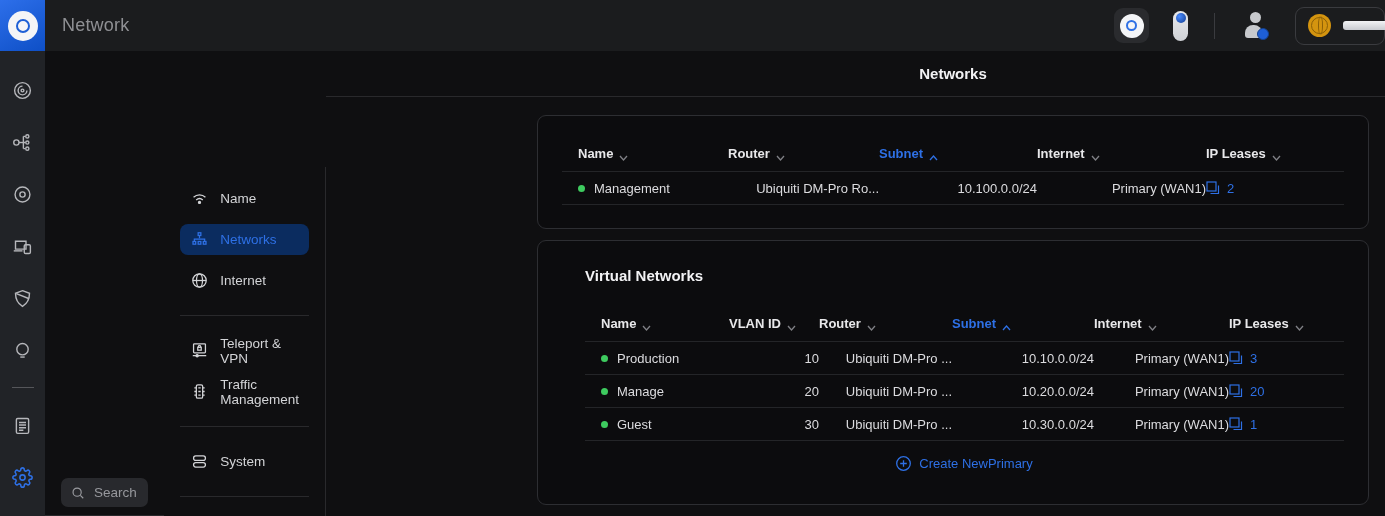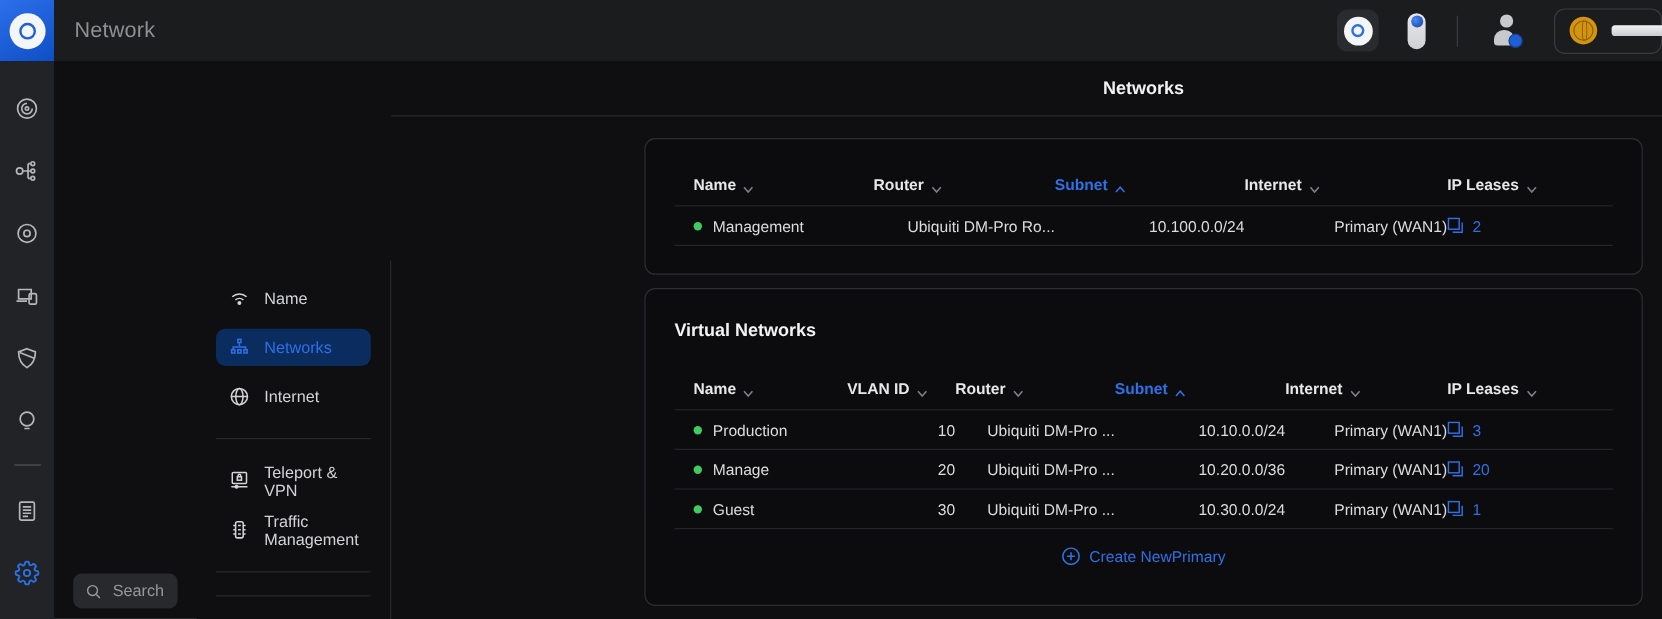--- a/index.html
+++ b/index.html
@@ -67,21 +67,21 @@
   .nav-sep { border:none; border-top:1px solid #29292c; margin:19px 0; }
 
   
   .content-col { flex:1; display:flex; flex-direction:column; min-width:0; }
   .content-head { height:46px; border-bottom:1px solid #29292c; display:flex; align-items:center; }
   .content-head-inner { margin-left:211px; margin-right:16px; flex:1; text-align:center; }
   .page-title { font-size:15px; font-weight:700; color:#f2f2f4; }
   .content-scroll { flex:1; overflow:hidden; }
   .panel { width:832px; margin-left:211px; background:#0c0c0e; border:1px solid #2d2e32; border-radius:9px; }
   .panel-1 { margin-top:18px; height:114px; padding-top:20px; }
-  .panel-2 { margin-top:11px; height:265px; padding-top:26px; }
+  .panel-2 { margin-top:11px; height:265px; padding-top:26px;padding-left:23px; }
   .panel-title { font-size:15px; font-weight:700; color:#f2f2f4; padding:0 24px; margin-bottom:22px; }
 
   .tbl { padding:0 24px; }
   .trow { display:grid; align-items:center; border-bottom:1px solid #242528; }
   .g5 { grid-template-columns:166px 151px 158px 169px 1fr; }
   .g6 { grid-template-columns:144px 90px 133px 142px 135px 1fr; }
   .thead { height:36px; font-weight:700; color:#e8e8ea; }
   .tdata { height:33px; color:#dcdcdf;text-align:right; }
   .cell-first { padding-left:16px; display:flex; align-items:center; gap:9px; }
   .th { display:flex; align-items:flex-end; gap:6px; }
@@ -255,20 +255,27 @@
               <path d="M10.5 7.5h3M10.5 12h3M10.5 16.5h3"></path>
             <path d="M8 7.5H5.5M8 12H5.5M8 16.5H5.5M16 7.5h2.5M16 12h2.5M16 16.5h2.5"></path>
           </svg>
           <span>Traffic Management</span>
         </div>
 
 
         <hr class="nav-sep">
 
 
+        <div class="nav-item">
+          <svg viewBox="0 0 24 24" fill="none" stroke="currentColor" stroke-width="1.6">
+            <rect x="4.5" y="5" width="15" height="5.5" rx="2.75"></rect>
+              <rect x="4.5" y="13.5" width="15" height="5.5" rx="2.75"></rect>
+          </svg>
+          <span>System</span>
+        </div>
 
         <hr class="nav-sep">
       </div>
     </div>
 
     <div class="content-col">
       <div class="content-head">
         <div class="content-head-inner">
           <span class="page-title">Networks</span>
         </div>
@@ -388,21 +395,21 @@
               </div>
             </div>
 
             <div class="trow g6 tdata">
               <div class="cell-first">
                 <span class="dot"></span>
                 <span>Manage</span>
               </div>
               <div>20</div>
               <div>Ubiquiti DM-Pro ...</div>
-              <div>10.20.0.0/36</div>
+              <div>10.20.0.0/24</div>
               <div>Primary (WAN1)</div>
               <div class="lease">
                 <svg viewBox="0 0 14 14" fill="none" stroke="currentColor" stroke-width="1.2">
                   <rect x="1" y="1" width="9" height="9"></rect>
                     <path d="M12.5 4.5v8h-8"></path>
                 </svg>
                 <span>20</span>
               </div>
             </div>
 

